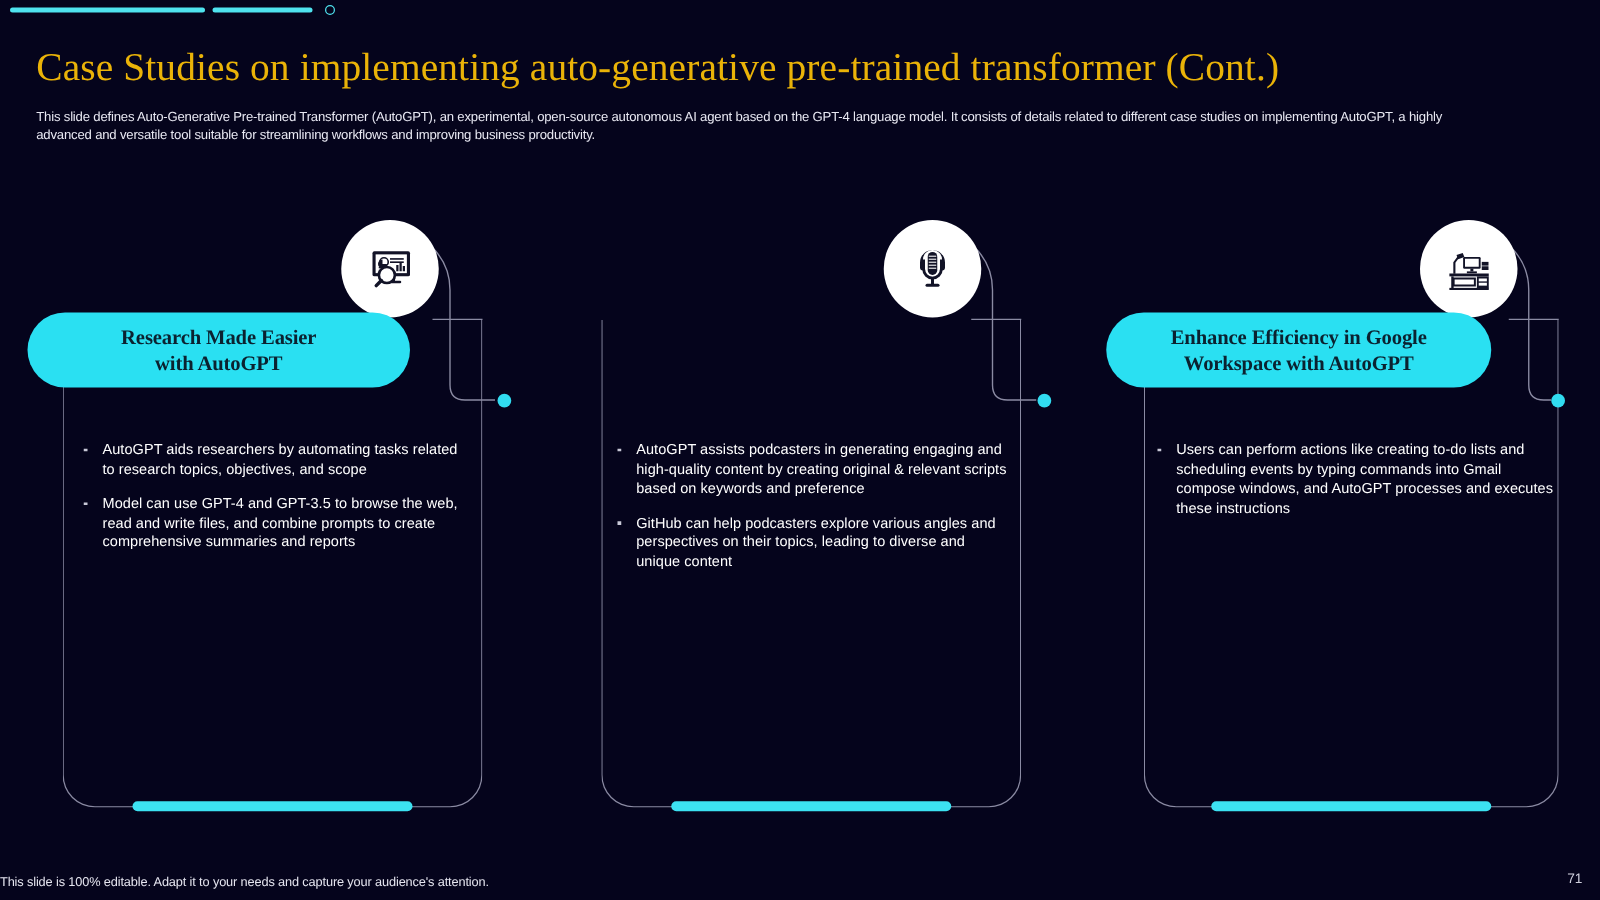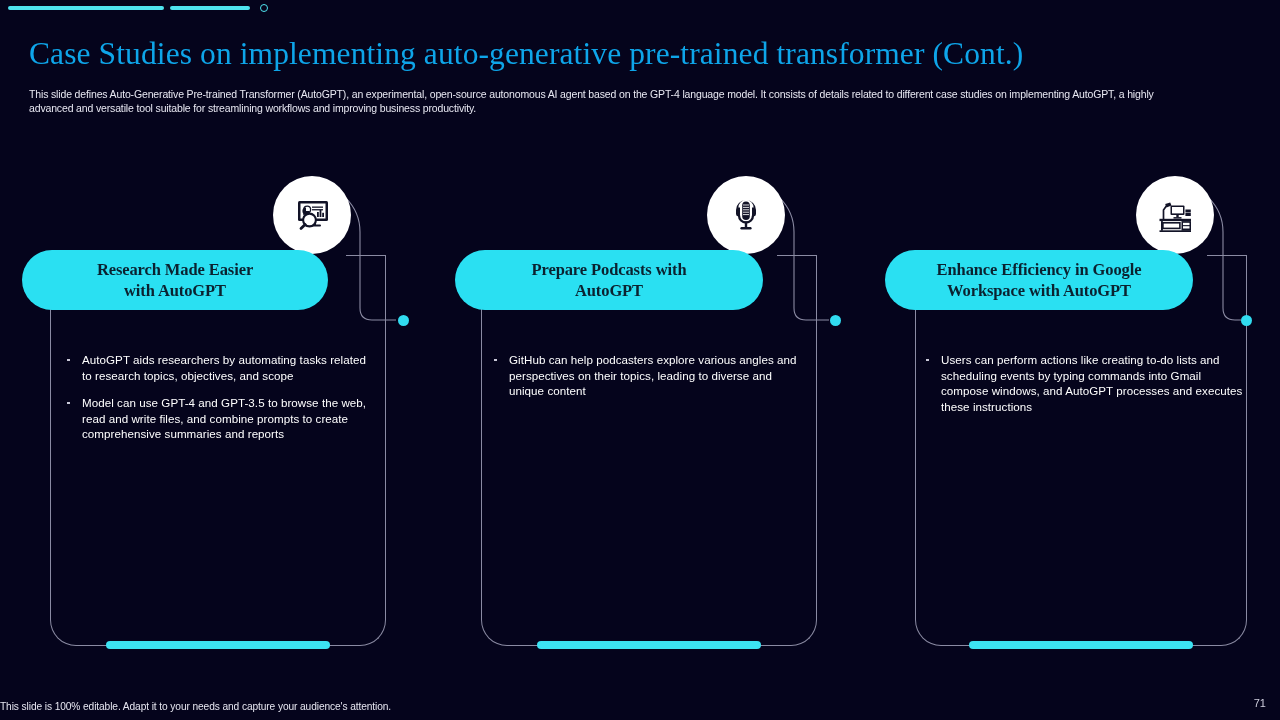--- a/index.html
+++ b/index.html
@@ -25,21 +25,21 @@
   .topbar .ring{
     position:absolute; left:260px; top:4px; width:8px; height:8px;
     border:1.6px solid #4fe3ef; border-radius:50%;
   }
 
   
   .page-title{
     position:absolute; left:29px; top:36px; width:1220px;
     font-family:"Liberation Serif", serif;
     font-size:31.5px; font-weight:400; letter-spacing:.1px;
-    color:#0ea5e9; white-space:nowrap;
+    color:#eab308; white-space:nowrap;
   }
   .page-subtitle{
     position:absolute; left:29px; top:87px; width:1165px;
     font-size:10.5px; line-height:14.2px; font-weight:400;
     color:#e8e8f2; letter-spacing:-.15px;
   }
 
   
   .columns{ position:absolute; left:0; top:160px; width:1172px; height:500px;text-decoration:underline; }
   .col{ position:absolute; top:0; width:392px; height:500px; }
@@ -216,25 +216,23 @@
           <line x1="19" y1="21.6" x2="25" y2="21.6"></line>
         </g>
         <path d="M15 22.5 a7 7 0 0 0 14 0" fill="none" stroke="#121327" stroke-width="2.3"></path>
         <rect x="20.8" y="28.5" width="2.4" height="6.2" fill="#121327"></rect>
         <rect x="16.4" y="34" width="11.2" height="2.4" rx="1.2" fill="#121327"></rect>
       </svg>
     </div>
 
     <div class="end-dot"></div>
 
-    <div class="pill">
-      <span><span>Prepare Podcasts with</span><br><span>AutoGPT</span></span>
-    </div>
 
     <div class="bullets">
+      <div class="bullet">AutoGPT assists podcasters in generating engaging and high-quality content by creating original &amp; relevant scripts based on keywords and preference</div>
       <div class="bullet">GitHub can help podcasters explore various angles and perspectives on their topics, leading to diverse and unique content</div>
     </div>
   </div>
 
   <div class="col c3">
     <svg class="connector" viewBox="0 0 392 500">
       <path d="M 290 24 A 48 48 0 0 1 338 72 L 338 148 Q 338 160 350 160 L 356 160" fill="none" stroke="#8b8ba3" stroke-width="1.1"></path>
     </svg>
 
     <div class="card-frame c3">

